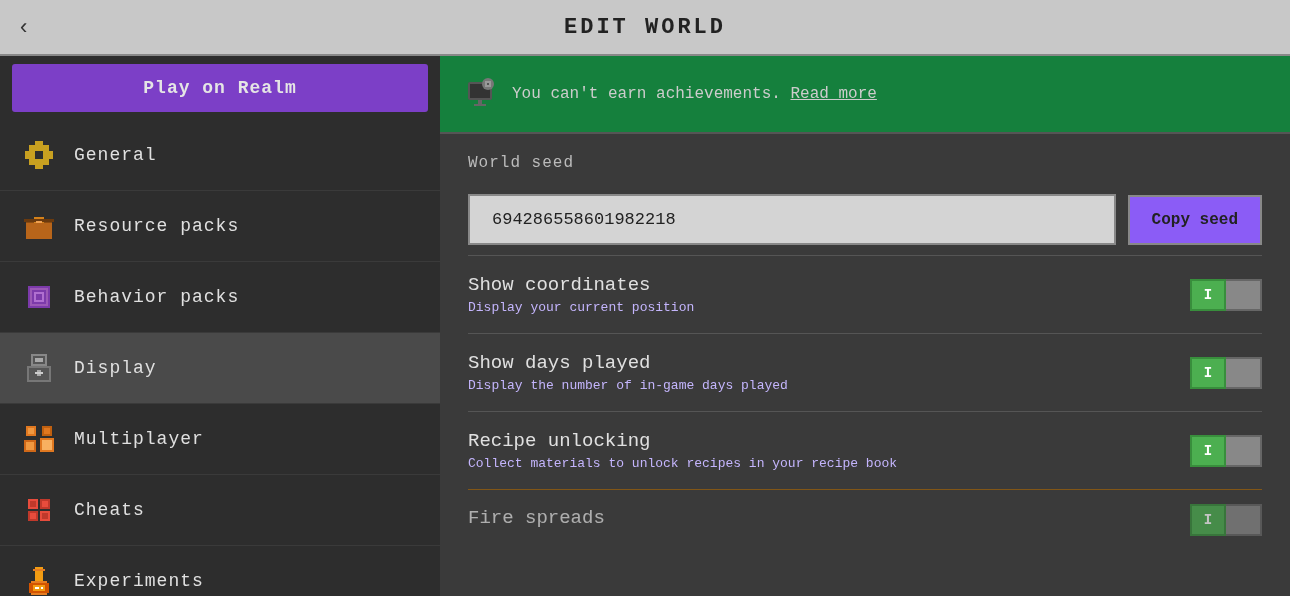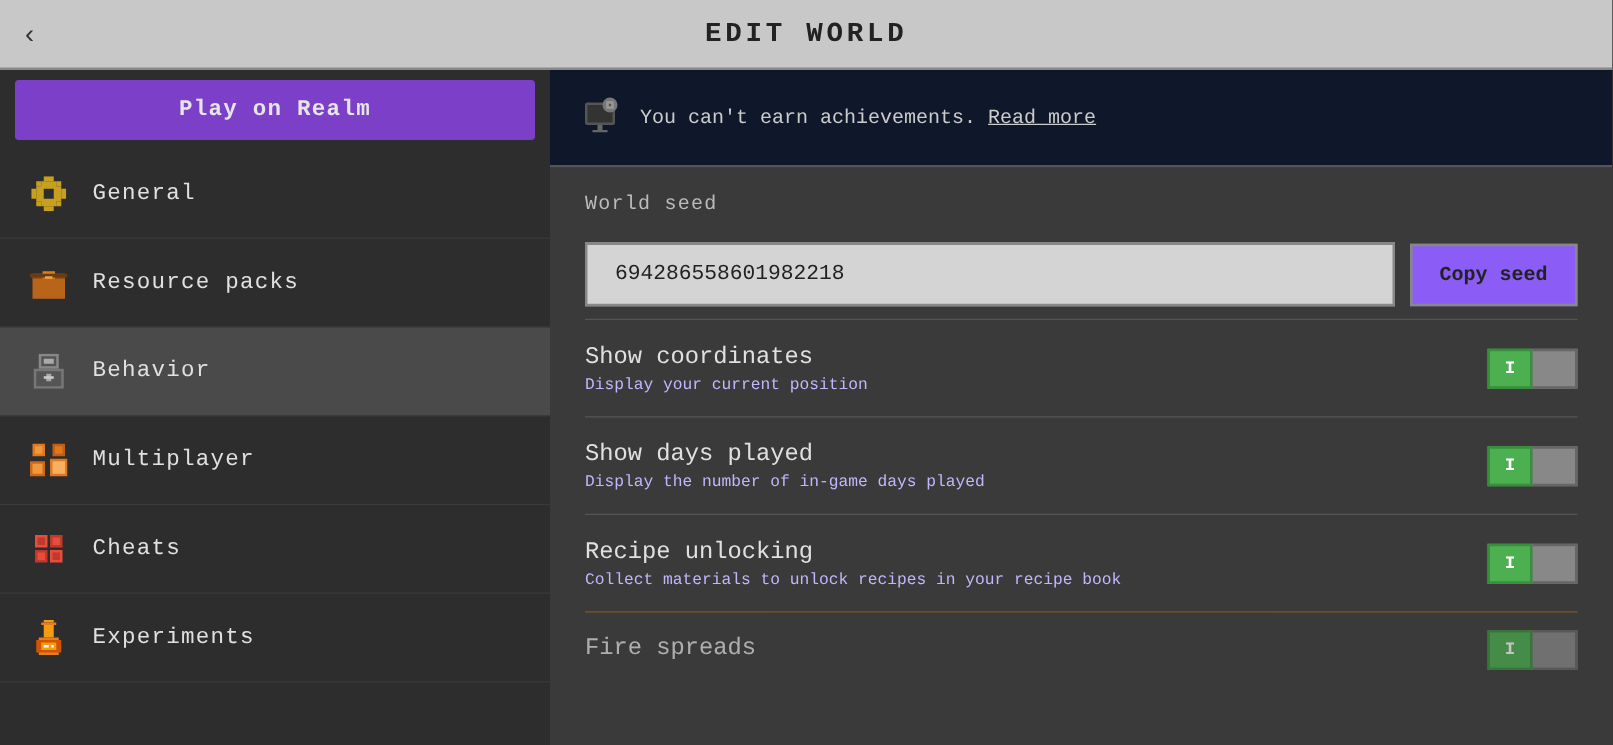--- a/index.html
+++ b/index.html
@@ -106,21 +106,21 @@
     .right-panel {
       flex: 1;
       background: #3a3a3a;
       display: flex;
       flex-direction: column;
       overflow-y: auto;
     }
 
     
     .achievement-warning {
-      background: #0f172a;
+      background: #15803d;
       display: flex;
       align-items: center;
       padding: 18px 24px;
       border-bottom: 2px solid #555;
       gap: 16px;
     }
     .achievement-icon {
       font-size: 26px;
       color: #aaa;
     }
@@ -288,34 +288,46 @@
           <rect x="2" y="8" width="26" height="20" fill="#b8651a"></rect>
           <rect x="2" y="8" width="26" height="4" fill="#8b4c12"></rect>
           <rect x="10" y="6" width="10" height="6" fill="#d4811a"></rect>
           <rect x="0" y="8" width="30" height="3" fill="#6b3a0e"></rect>
           <rect x="12" y="10" width="6" height="2" fill="#f0a050"></rect>
         </svg>
       </div>
       <span class="sidebar-item-label">Resource packs</span>
     </div>
 
+    <div class="sidebar-item">
+      <div class="sidebar-item-icon">
+        <svg width="30" height="30" viewBox="0 0 30 30" fill="none">
+          <rect x="4" y="4" width="22" height="22" fill="#7c3aaa"></rect>
+          <rect x="6" y="6" width="18" height="18" fill="#9b59b6"></rect>
+          <rect x="8" y="8" width="14" height="14" fill="#7c3aaa"></rect>
+          <rect x="10" y="10" width="10" height="10" fill="#b06fd0"></rect>
+          <rect x="12" y="12" width="6" height="6" fill="#7c3aaa"></rect>
+        </svg>
+      </div>
+      <span class="sidebar-item-label">Behavior packs</span>
+    </div>
 
     <div class="sidebar-item active">
       <div class="sidebar-item-icon">
         <svg width="28" height="28" viewBox="0 0 28 28" fill="none">
           <rect x="6" y="0" width="16" height="12" fill="#888"></rect>
           <rect x="8" y="2" width="12" height="8" fill="#555"></rect>
           <rect x="10" y="4" width="8" height="4" fill="#aaa"></rect>
           <rect x="2" y="12" width="24" height="16" fill="#777"></rect>
           <rect x="4" y="14" width="20" height="12" fill="#555"></rect>
           <rect x="12" y="16" width="4" height="6" fill="#aaa"></rect>
           <rect x="10" y="18" width="8" height="2" fill="#ccc"></rect>
         </svg>
       </div>
-      <span class="sidebar-item-label">Behavior</span>
+      <span class="sidebar-item-label">Display</span>
     </div>
 
     <div class="sidebar-item">
       <div class="sidebar-item-icon">
         <svg width="30" height="30" viewBox="0 0 30 30" fill="none">
           <rect x="2" y="2" width="10" height="10" fill="#e07820"></rect>
           <rect x="4" y="4" width="6" height="6" fill="#f09840"></rect>
           <rect x="18" y="2" width="10" height="10" fill="#c06010"></rect>
           <rect x="20" y="4" width="6" height="6" fill="#e07820"></rect>
           <rect x="0" y="16" width="12" height="12" fill="#d06818"></rect>

